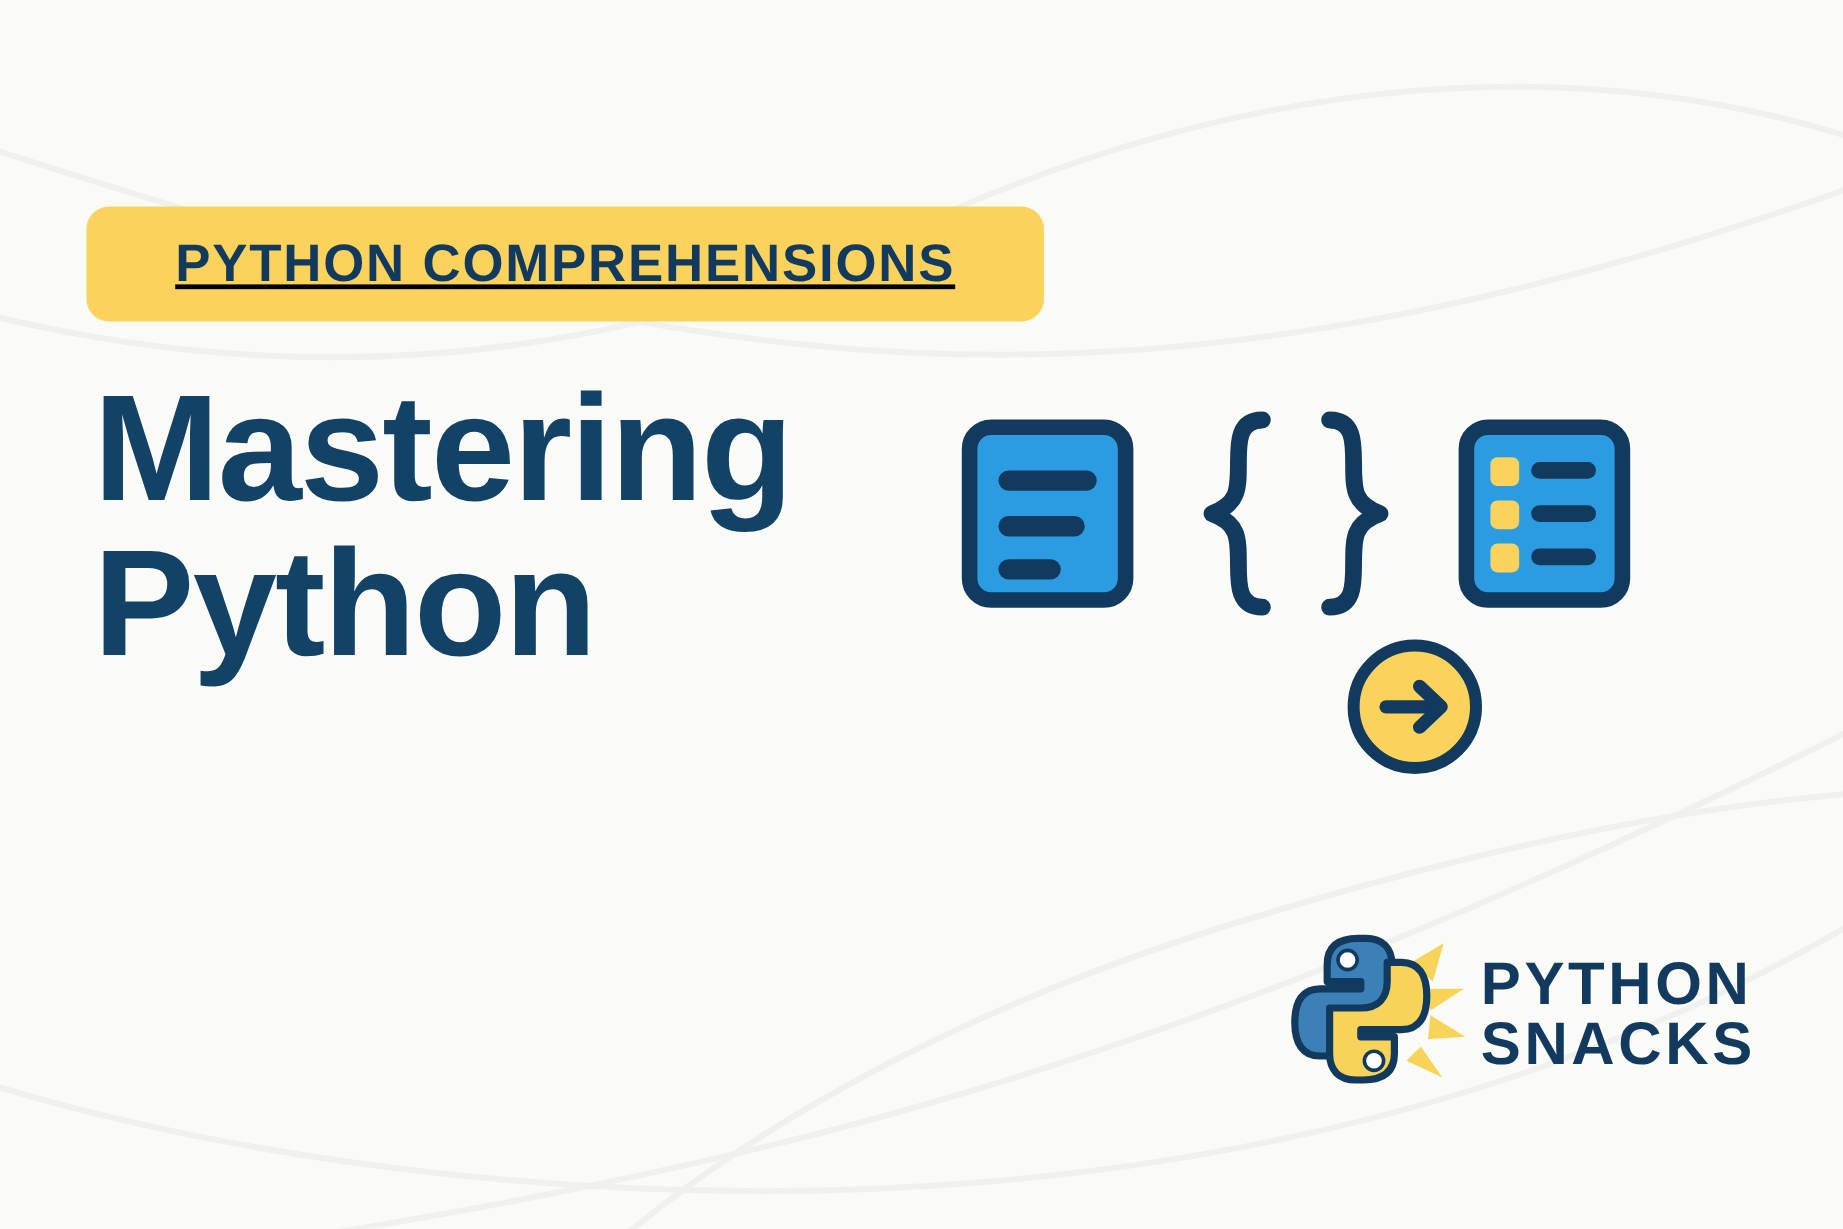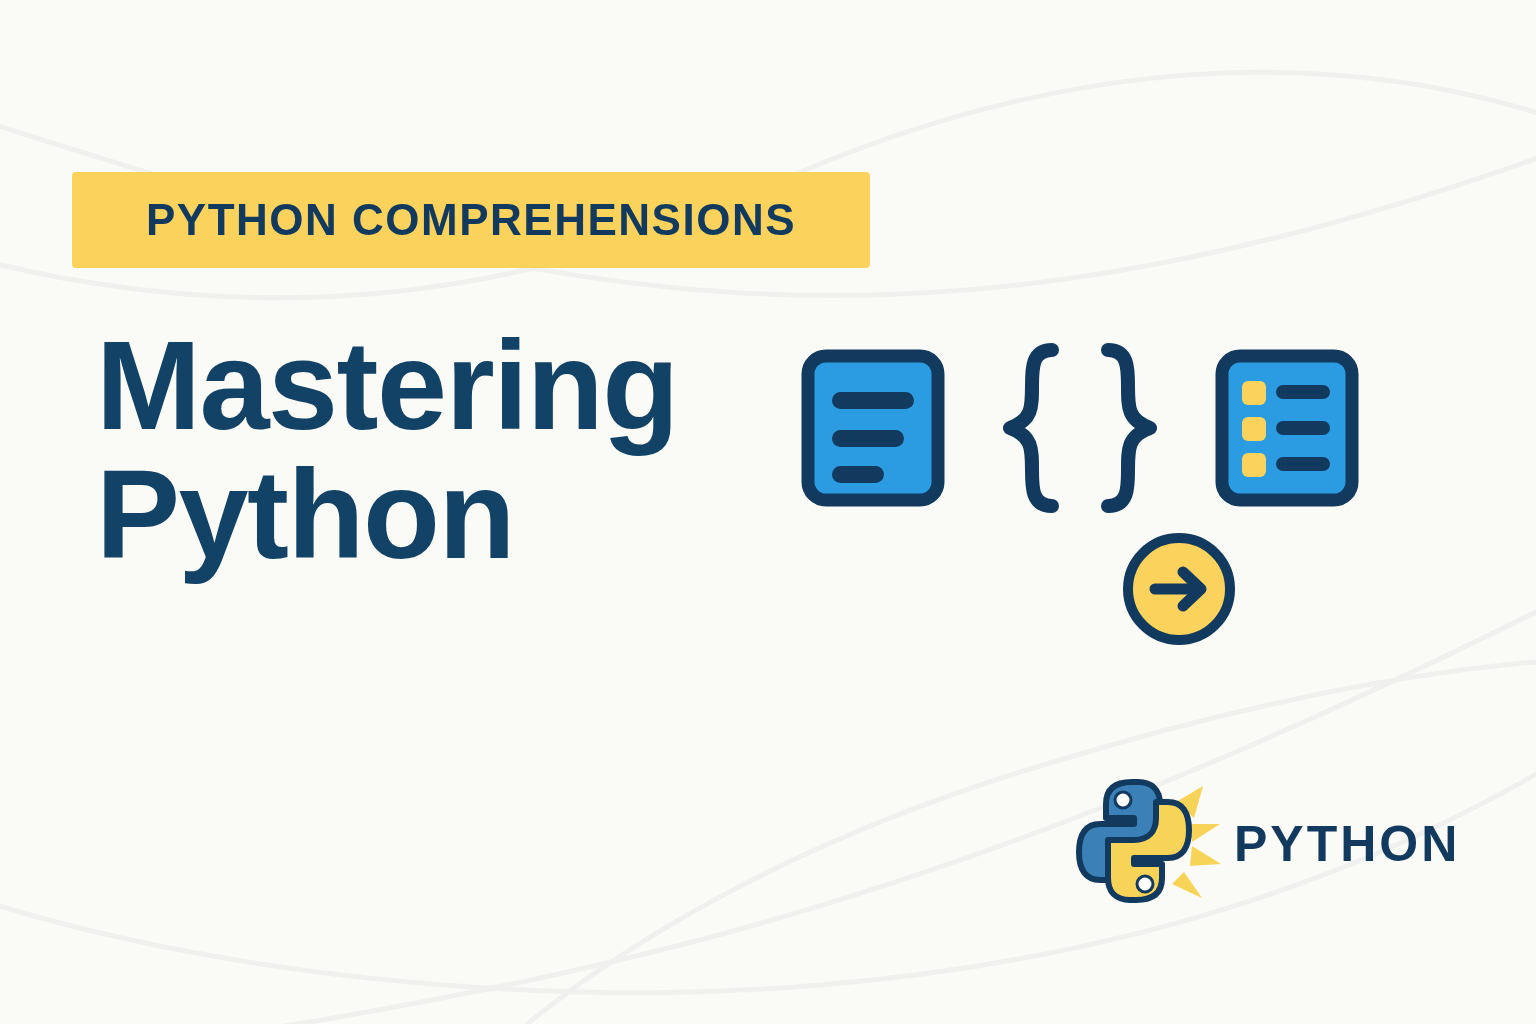--- a/index.html
+++ b/index.html
@@ -31,43 +31,43 @@
   }
 
   
   #badge {
     position: absolute;
     left: 72px;
     top: 172px;
     width: 798px;
     height: 96px;
     background: #FBD25C;
-    border-radius: 4px;
+    border-radius: 19px;
     display: flex;
     align-items: center;
     justify-content: center;
     box-sizing: border-box;
+    text-decoration: underline;
   }
   #badge-label {
     font-size: 44px;
     font-weight: 700;
     letter-spacing: 1.5px;
     color: #123A5E;
     white-space: nowrap;
     line-height: 1;
     font-family: "Liberation Sans", sans-serif;
   }
 
   
   #headline {
     position: absolute;
-    left: 96px;
+    left: 78px;
     top: 310px;
     width: 1120px;
-    margin-top: 12px;
   }
   .headline-line {
     font-size: 126px;
     font-weight: 700;
     color: #124266;
     line-height: 1.02;
     letter-spacing: -1.5px;
     white-space: nowrap;
     font-family: "Liberation Sans", sans-serif;
   }
@@ -230,16 +230,17 @@
                    L 62 108
                    C 62 122 70 130 84 130
                    Z" fill="#F7D457" stroke="#123A5E" stroke-width="6" stroke-linejoin="round" transform="translate(-26, -2)"></path>
           <circle cx="73" cy="112" r="8" fill="#FFFFFF" stroke="#123A5E" stroke-width="3"></circle>
         </g>
       </svg>
     </span>
 
     <span id="logo-wordmark">
       <span class="wordmark-line">PYTHON</span>
+      <span class="wordmark-line">SNACKS</span>
     </span>
   </div>
 
 </div>
 
 </body></html>

